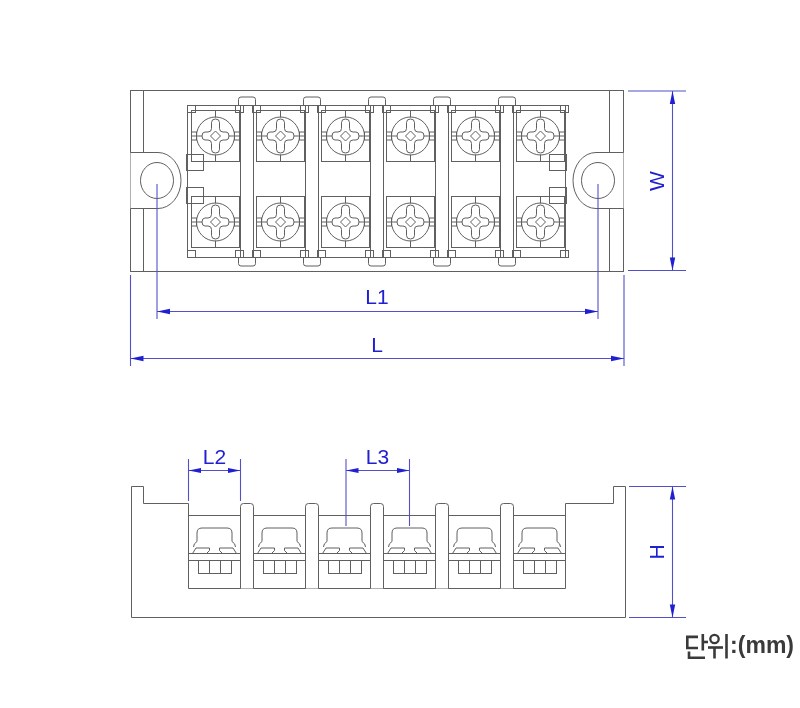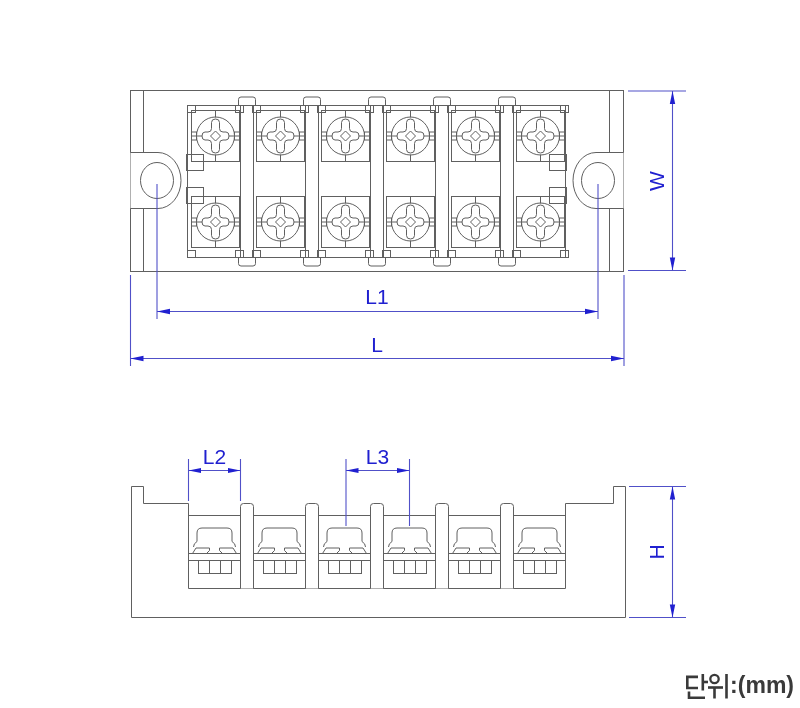--- a/index.html
+++ b/index.html
@@ -4,21 +4,21 @@
 <style>
   html,body{margin:0;padding:0;background:#fff;}
   .canvas{position:relative;width:800px;height:708px;background:#fff;
           font-family:"Liberation Sans",sans-serif;overflow:hidden;}
   .o  {fill:none;stroke:var(--outline,#606060);stroke-width:1;}
   .ow {fill:#fff;stroke:var(--outline,#606060);stroke-width:1;}
   .d  {fill:none;stroke:var(--dimline,#5050c8);stroke-width:1.1;}
   .da {fill:var(--dimtext,#2020d0);stroke:none;}
   .dt {fill:var(--dimtext,#2020d0);font-family:"Liberation Sans",sans-serif;
        font-size:21px;font-weight:400;}
-  .unit{position:absolute;top:670px;right:6px;color:var(--footer,#3a3a3a);
+  .unit{position:absolute;top:630px;right:6px;color:var(--footer,#3a3a3a);
         font-size:23px;font-weight:700;display:flex;align-items:center;gap:1px;
         font-family:"Liberation Sans",sans-serif;}
   .kor{margin-top:3px;}
   .kor g{stroke:var(--footer,#3a3a3a);fill:none;}
 </style>
 </head>
 <body>
 
 <div class="canvas">
 <svg width="800" height="708" viewBox="0 0 800 708">

